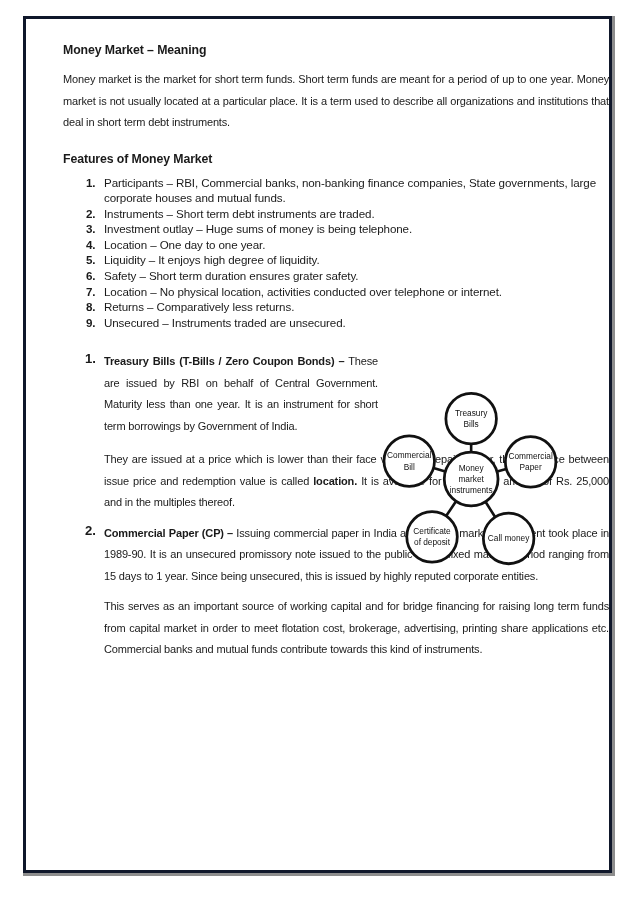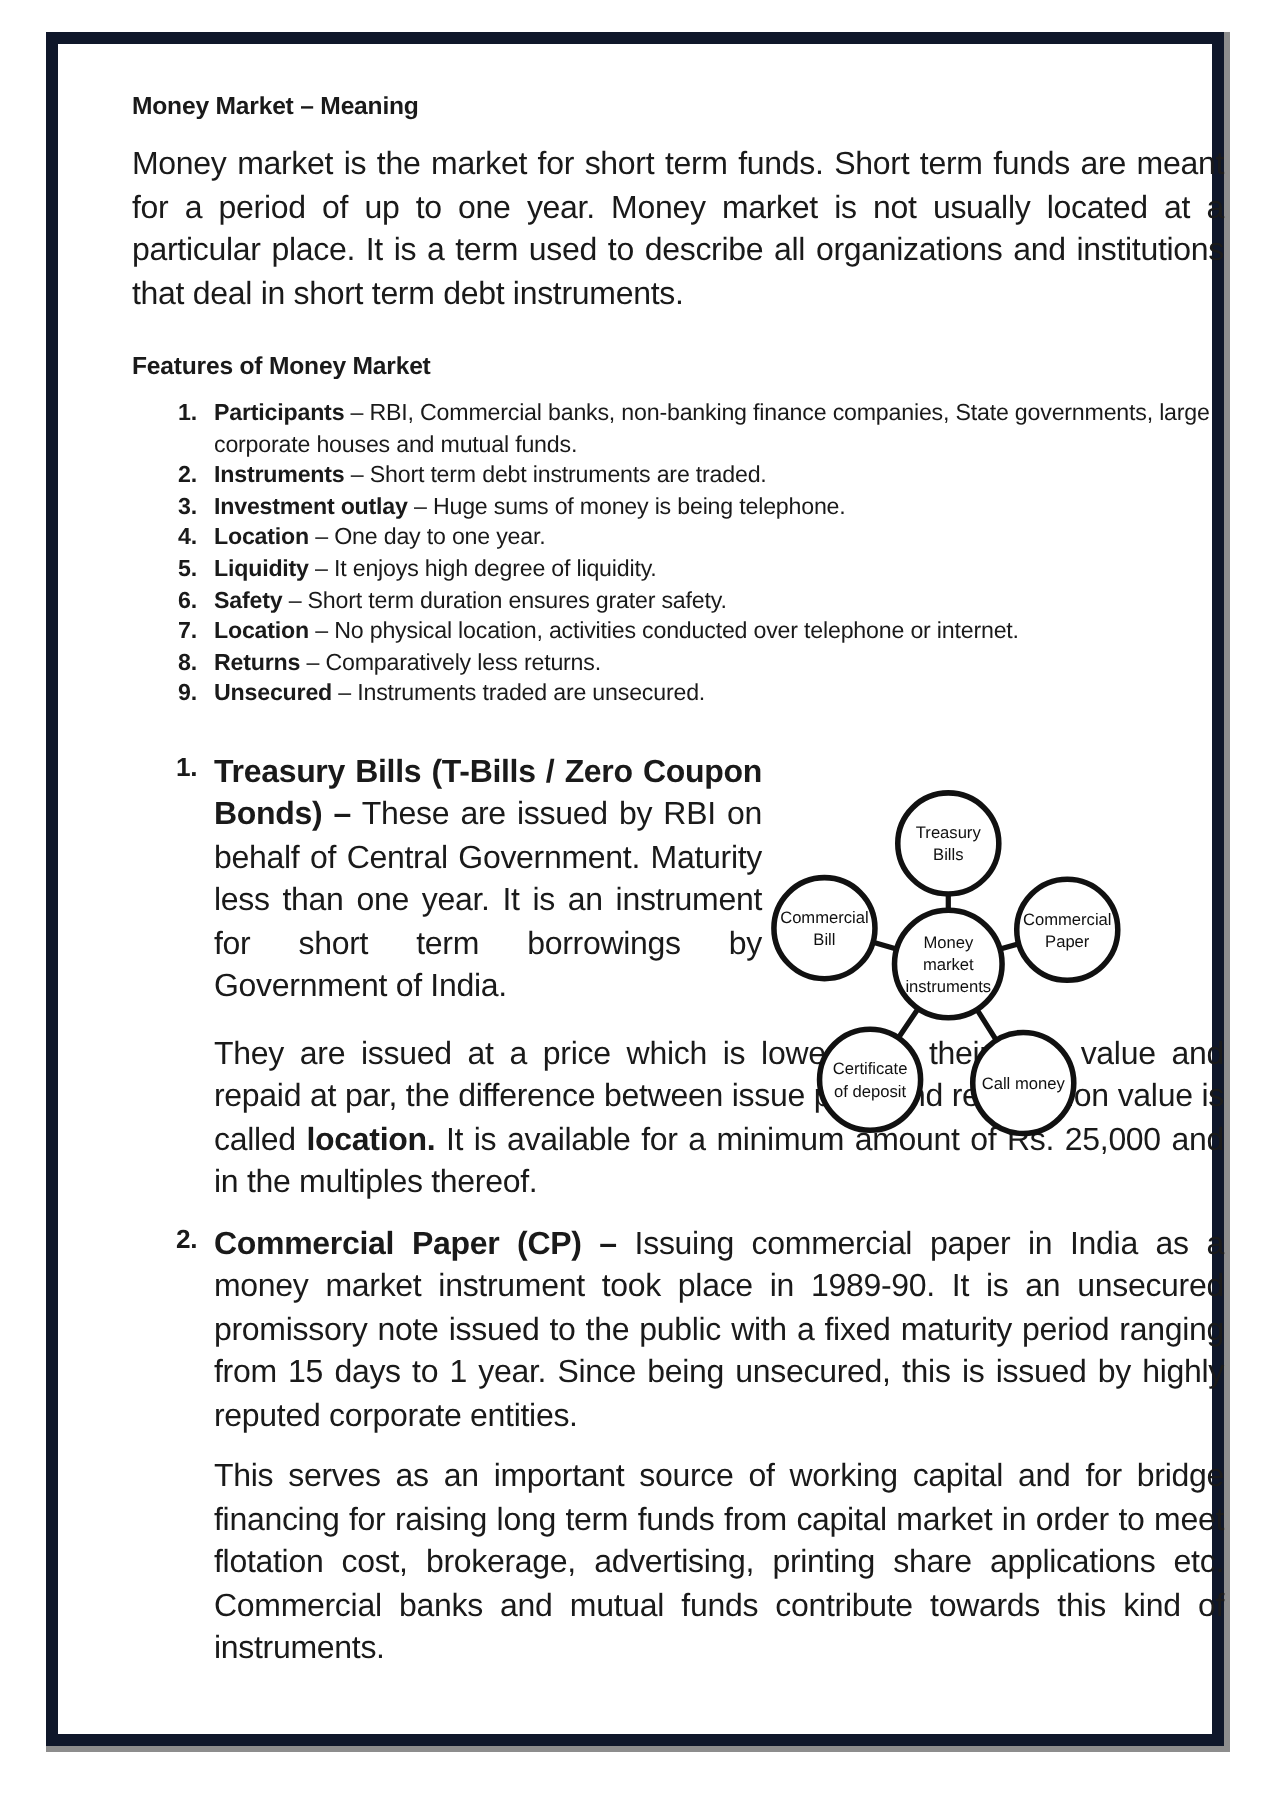--- a/index.html
+++ b/index.html
@@ -16,21 +16,21 @@
   }
 
   
   #page-frame {
     position: absolute;
     left: 23px;
     top: 16px;
     width: 589px;
     height: 857px;
     background: #ffffff;
-    border: 6px solid #0f172a;
+    border: 3px solid #0f172a;
     box-shadow: 3px 0 0 0 #8d8d8d,
                 0 3px 0 0 #8d8d8d,
                 3px 3px 0 0 #8d8d8d;
     box-sizing: border-box;
   }
 
   #page-body {
     position: absolute;
     left: 37px;
     top: 6px;
@@ -45,21 +45,21 @@
     margin: 18px 0 0 0;
     letter-spacing: -0.1px;
   }
   h3.sub-heading {
     font-size: 12.3px;
     font-weight: bold;
     margin: 0;
     letter-spacing: -0.1px;
   }
   p.body-para {
-    font-size: 16px;
+    font-size: 11px;
     line-height: 21.5px;
     margin: 0;
     text-align: justify;
     letter-spacing: -0.15px;
   }
   p.body-para-small {
     font-size: 11.6px;
     line-height: 21px;
     margin: 0;
     text-align: justify;
@@ -82,21 +82,21 @@
     letter-spacing: -0.1px;
   }
   ol.features > li .marker {
     position: absolute;
     left: 23px;
     top: 0;
     width: 16px;
     text-align: left;
     font-weight: bold;
   }
-  ol.features > li .term { font-weight: bold; }
+  ol.features > li .term { font-weight: normal; }
 
   
   .instr-item {
     position: relative;
     padding-left: 41px;
     letter-spacing: -0.15px;
   }
   .instr-item .marker {
     position: absolute;
     left: 22px;

